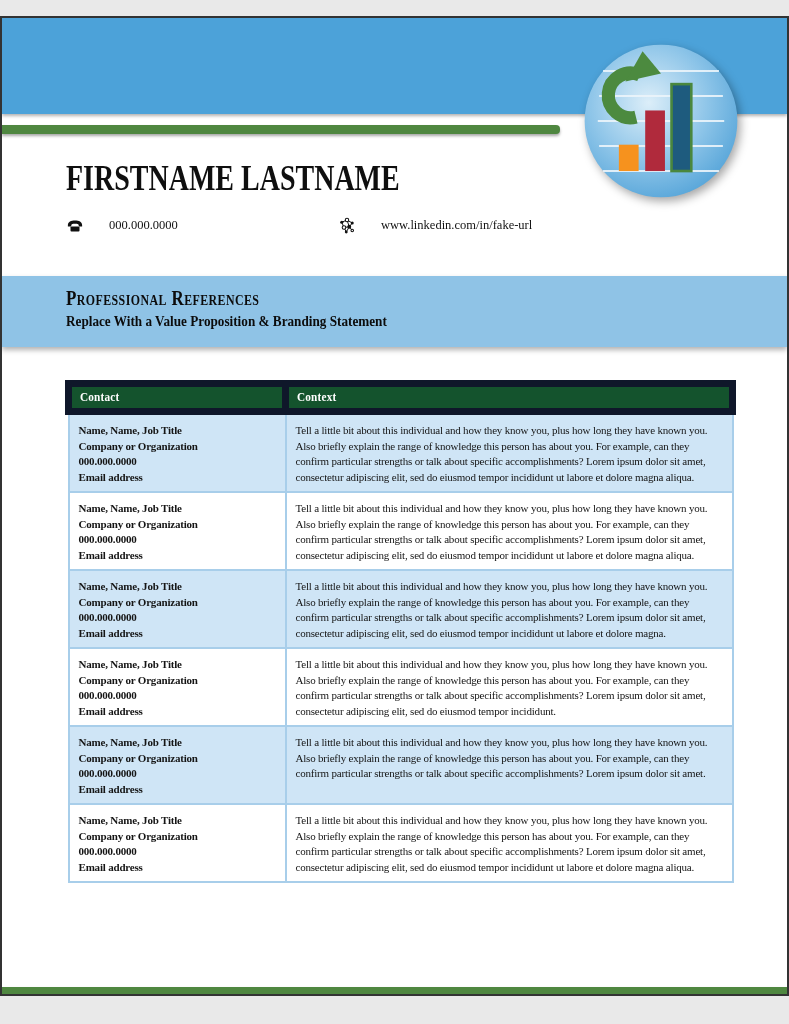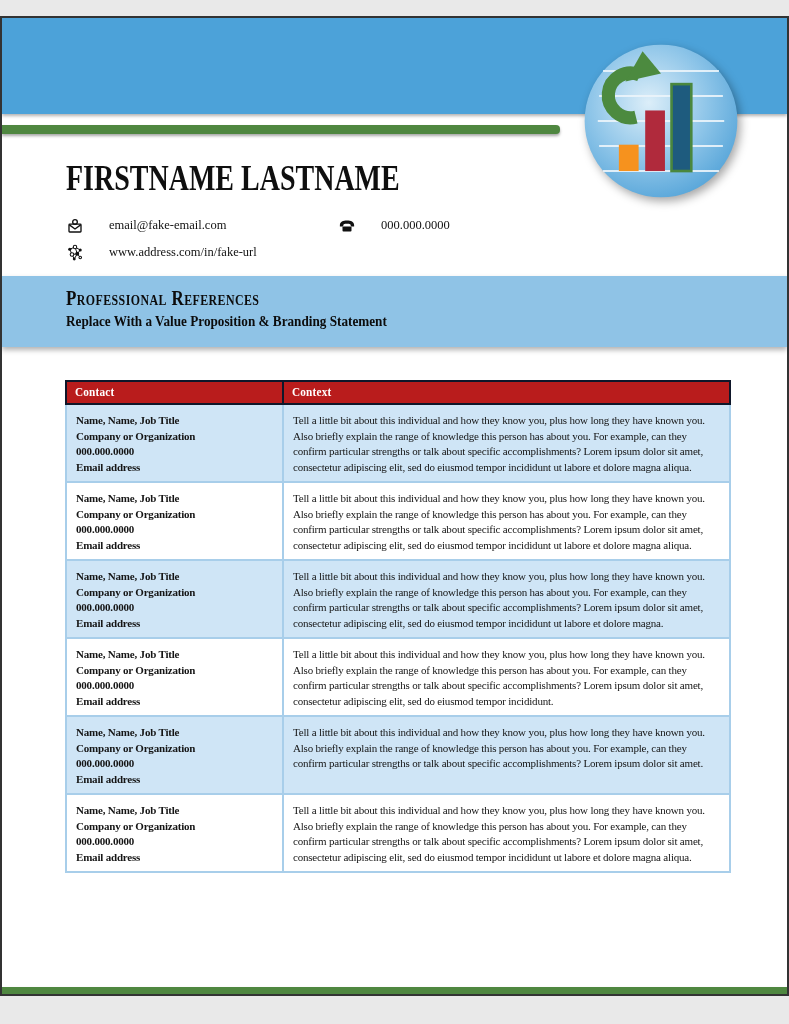--- a/index.html
+++ b/index.html
@@ -21,22 +21,22 @@
   
   .section-band{position:absolute;top:258px;left:0;right:0;height:71px;background:#8FC3E6;
         box-shadow:0 3px 5px rgba(0,0,0,.30);box-sizing:border-box;padding:11px 12px 0 64px;}
   .section-title{font-size:20px;font-weight:800;font-variant:small-caps;letter-spacing:.5px;color:#0c0c0c;
         transform:scaleX(.85);transform-origin:left top;line-height:1.15;white-space:nowrap;}
   .section-subtitle{font-size:15px;font-weight:700;color:#0c0c0c;margin-top:3px;
         transform:scaleX(.88);transform-origin:left top;white-space:nowrap;}
   
   table.refs{position:absolute;top:362px;left:63px;width:664px;border-collapse:collapse;table-layout:fixed;}
   table.refs col.c1{width:217px;} table.refs col.c2{width:447px;}
-  table.refs th{background:#b91c1c;color:#fff;text-align:left;font-size:12.5px;font-weight:700;
-        padding:3px 8px;height:15px;border:2px solid #0f172a;}
+  table.refs th{background:#14532d;color:#fff;text-align:left;font-size:12.5px;font-weight:700;
+        padding:3px 8px;height:15px;border:7px solid #0f172a;}
   table.refs th .hx{display:inline-block;transform:scaleX(.9);transform-origin:left center;letter-spacing:.2px;}
   table.refs td{border:2px solid #A8CEEA;vertical-align:top;padding:8px 9px 6px 9px;
         font-size:11px;line-height:15.5px;letter-spacing:-.2px;color:#151515;background:#fff;}
   table.refs tr.alt td{background:#CFE5F6;}
   .contact-cell div{font-weight:700;}
   .context-cell{font-weight:400;}
   
   .bottom-green{position:absolute;top:969px;left:0;right:0;height:10px;background:#4F8740;box-shadow:0 4px 5px rgba(0,0,0,.35);}
   .bottom-blue{position:absolute;top:987px;left:0;right:0;height:33px;background:#4CA2D9;}
 </style>
@@ -70,30 +70,20 @@
     <path d="M41,57 A17,17 0 1 1 44,25" fill="none" stroke="#4C8A3F" stroke-width="10"></path>
     <polygon points="33,30 46,7 60,24" fill="#4C8A3F"></polygon>
   </svg>
 
   <div class="name">FIRSTNAME LASTNAME</div>
 
   <div class="contact">
     <div class="contact-item">
       <span class="cicon">
         <svg viewBox="0 0 24 24" width="18" height="18">
-          <circle cx="12" cy="6.5" r="3.1" fill="none" stroke="#111" stroke-width="1.8"></circle>
-          <rect x="4" y="9.5" width="16" height="10.5" rx="1" fill="none" stroke="#111" stroke-width="1.8"></rect>
-          <path d="M4.5,10.5 L12,16 L19.5,10.5" fill="none" stroke="#111" stroke-width="1.8"></path>
-        </svg>
-      </span>
-      <span>email@fake-email.com</span>
-    </div>
-    <div class="contact-item">
-      <span class="cicon">
-        <svg viewBox="0 0 24 24" width="18" height="18">
           <path d="M2.5,11 C2.5,6.5 6.8,4.8 12,4.8 C17.2,4.8 21.5,6.5 21.5,11 L21.5,12.6 L17.4,12.6 L16.4,9.8 C15,9.3 13.5,9.1 12,9.1 C10.5,9.1 9,9.3 7.6,9.8 L6.6,12.6 L2.5,12.6 Z" fill="#111"></path>
           <rect x="6" y="12.8" width="12" height="6.5" rx="1.2" fill="#111"></rect>
         </svg>
       </span>
       <span>000.000.0000</span>
     </div>
     <div class="contact-item">
       <span class="cicon">
         <svg viewBox="0 0 24 24" width="18" height="18">
           <g stroke="#111" stroke-width="1.3">
@@ -109,21 +99,21 @@
           </g>
           <circle cx="5" cy="7" r="2.1" fill="#111"></circle>
           <circle cx="12" cy="4" r="2.3" fill="#fff" stroke="#111" stroke-width="1.4"></circle>
           <circle cx="19" cy="8" r="2" fill="#111"></circle>
           <circle cx="8" cy="14" r="2.4" fill="#fff" stroke="#111" stroke-width="1.4"></circle>
           <circle cx="15" cy="13" r="2.6" fill="#111"></circle>
           <circle cx="11" cy="20" r="1.9" fill="#111"></circle>
           <circle cx="19" cy="18" r="1.7" fill="#fff" stroke="#111" stroke-width="1.4"></circle>
         </svg>
       </span>
-      <span>www.address.com/in/fake-url</span>
+      <span>www.linkedin.com/in/fake-url</span>
     </div>
   </div>
 
   <div class="section-band">
     <div class="section-title">Professional References</div>
     <div class="section-subtitle">Replace With a Value Proposition &amp; Branding Statement</div>
   </div>
 
   <table class="refs">
     <colgroup>

